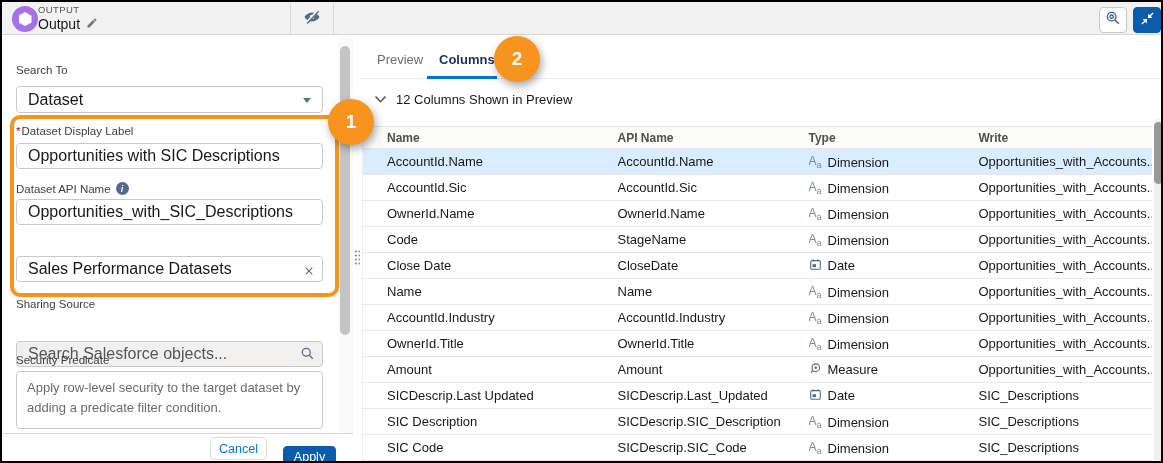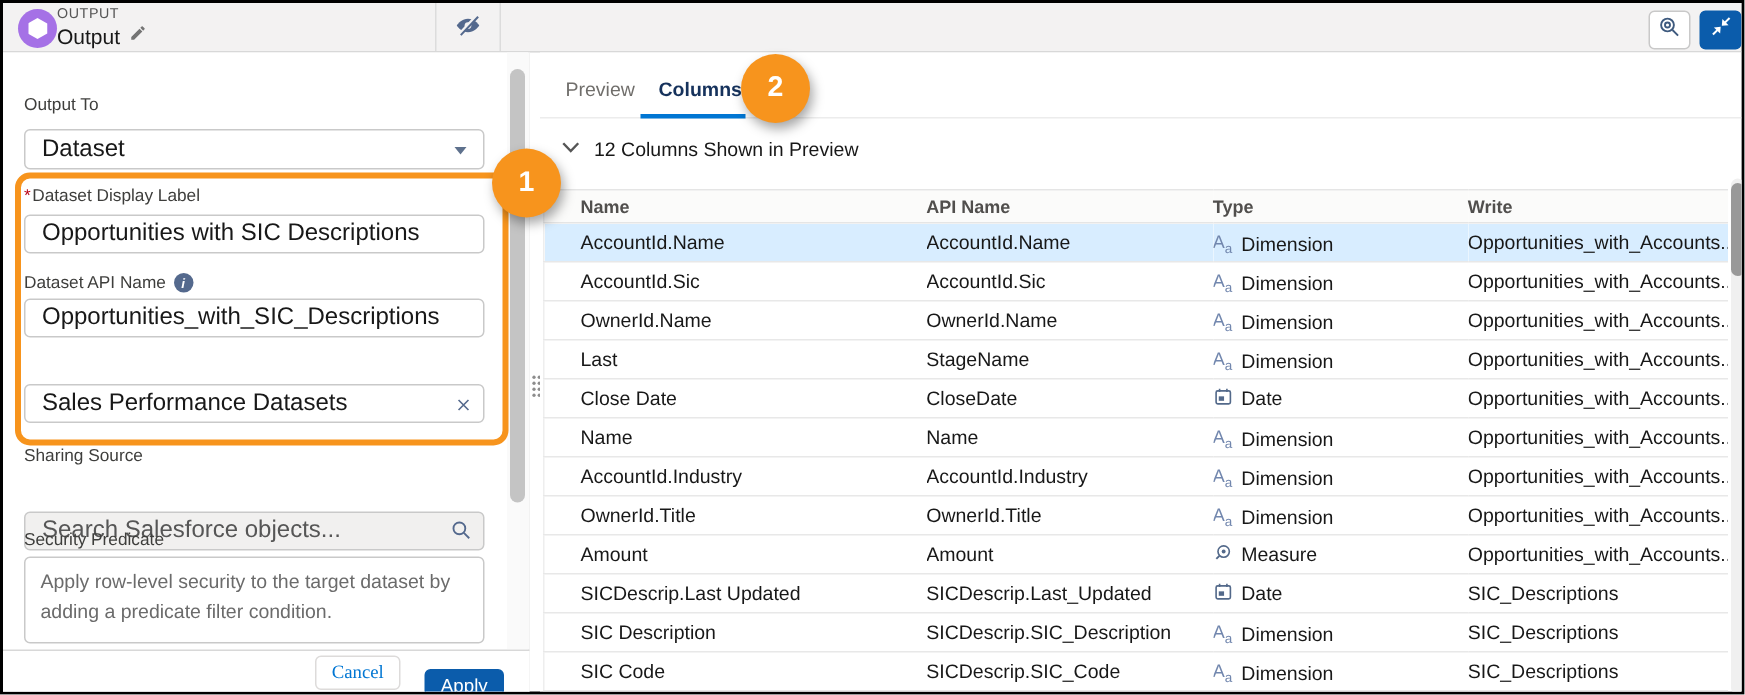--- a/index.html
+++ b/index.html
@@ -53,21 +53,21 @@
     font-family:"Liberation Sans",sans-serif; }
   .predicate::placeholder { color:#6b6b6b; opacity:1; }
   .lp-scrolltrack { position:absolute; left:336px; top:0; width:15px; height:398px; background:#fafafa; }
   .lp-thumb { position:absolute; left:2px; top:11px; width:10px; height:289px;
     background:#c4c4c4; border-radius:6px; }
   .lp-footer { position:absolute; left:0; bottom:0; width:351px; height:30px; background:#fff;
     border-top:1px solid #d8d8d8; display:flex; align-items:center; justify-content:flex-end;
     gap:16px; padding-right:17px; }
   .btn { height:23px; border-radius:4px; font-size:12.5px; display:flex; align-items:center;
     justify-content:center; cursor:pointer; font-family:"Liberation Sans",sans-serif; }
-  .btn-cancel { width:57px; background:#fff; border:1px solid #dddbda; color:#0176d3;font-family:Liberation Serif, serif; }
+  .btn-cancel { width:57px; background:#fff; border:1px solid #dddbda; color:#0176d3; }
   .btn-apply { width:53px; background:#0b5cab; border:1px solid #0b5cab; color:#fff;margin-top:17px; }
   
   .drag-dots { position:absolute; left:351px; top:246px; width:8px; height:18px;
     display:flex; align-items:center; justify-content:center; cursor:col-resize; }
   
   .right-panel { position:absolute; left:358px; top:33px; width:801px; height:428px; background:#fff; }
   .tabbar { position:relative; height:44px; border-bottom:1px solid #ececec; }
   .tab { position:absolute; top:17px; font-size:13px; cursor:pointer; }
   .tab-preview { left:17px; color:#706e6b; font-weight:400; }
   .tab-columns { left:79px; color:#16325c; font-weight:700; }
@@ -151,21 +151,21 @@
           <path d="M11.4 12.6 L4.2 13.2 L10.8 19.8 Z" fill="#fff"></path>
         </svg>
       </span>
     </div>
   </div>
 
   <div class="left-panel">
 
     <div class="field" style="top:29px">
       <div class="f-label">
-          <span>Output To</span>
+          <span>Search To</span>
         </div>
     </div>
     <div class="field" style="top:51px">
       <div class="sel-box">
         <span>Dataset</span>
         <span class="caret"></span>
       </div>
     </div>
 
     <div class="field" style="top:90px">
@@ -297,21 +297,21 @@
           <tr>
             <td>OwnerId.Name</td>
             <td>OwnerId.Name</td>
             <td><span class="type-wrap">
                 <span class="dim-glyph">A<sub>a</sub></span>
                 <span>Dimension</span>
               </span></td>
             <td>Opportunities_with_Accounts...</td>
           </tr>
           <tr>
-            <td>Last</td>
+            <td>Code</td>
             <td>StageName</td>
             <td><span class="type-wrap">
                 <span class="dim-glyph">A<sub>a</sub></span>
                 <span>Dimension</span>
               </span></td>
             <td>Opportunities_with_Accounts...</td>
           </tr>
           <tr>
             <td>Close Date</td>
             <td>CloseDate</td>

